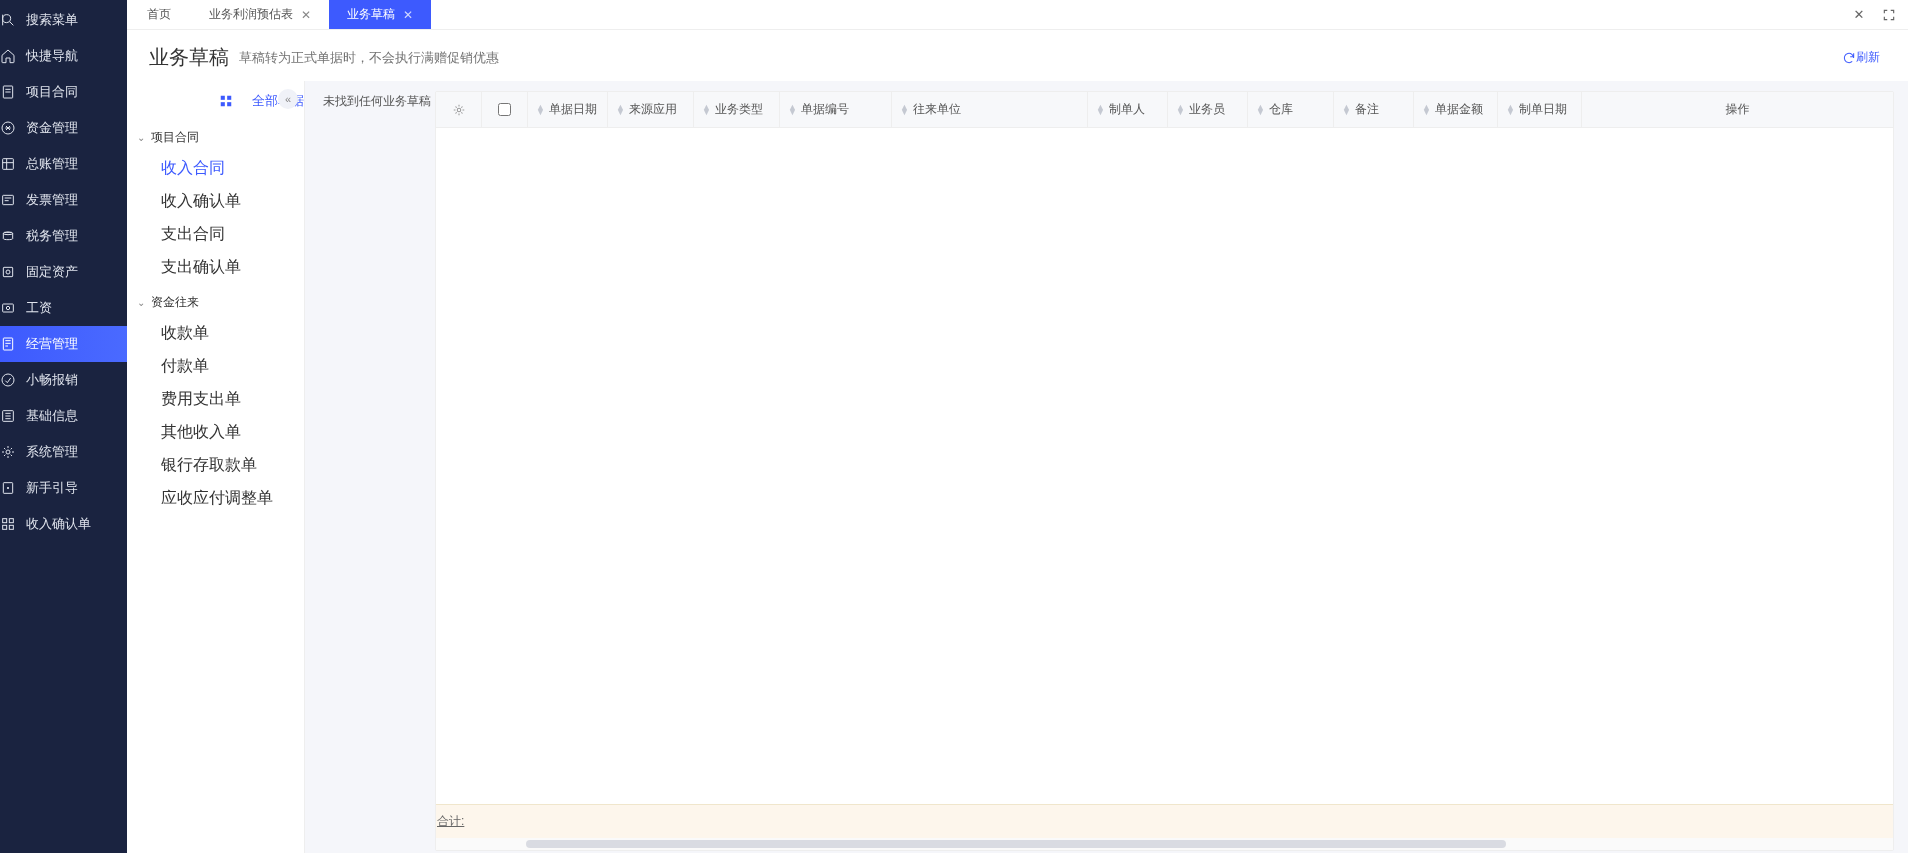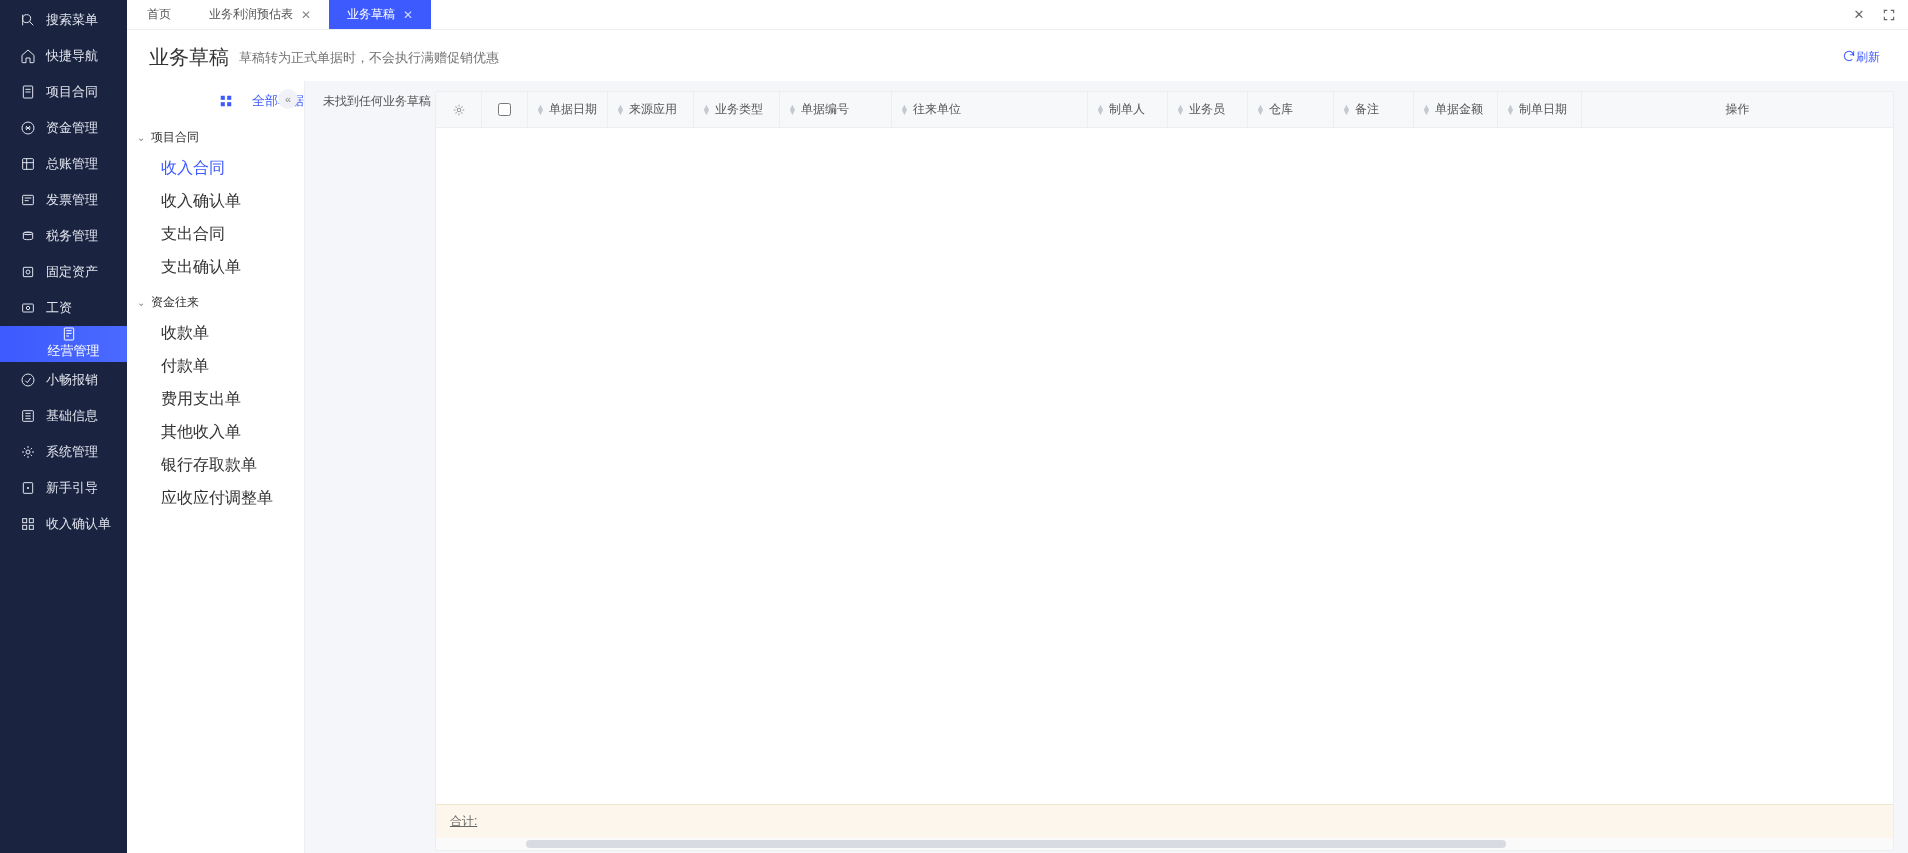--- a/index.html
+++ b/index.html
@@ -1,43 +1,43 @@
 <!DOCTYPE html>
 <html><head>
 <meta charset="utf-8">
 <style>
 * { margin: 0; padding: 0; box-sizing: border-box; }
 body { font-family: -apple-system, "Microsoft YaHei", sans-serif; font-size: 13px; color: #333; background: #fff; overflow: hidden; }
 .app { display: flex; height: 853px; width: 1908px; }
 
 
 .sidebar { width: 127px; background: #1a2340; color: #e0e4ed; flex-shrink: 0; padding-top: 2px; }
-.sidebar-item { display: flex; align-items: center; height: 36px; padding-left: 20px; cursor: pointer; font-size: 13px; }
-.sidebar-item.active { background: linear-gradient(90deg, #3d5afe, #4a6aff); color: #fff; flex-direction: column; }
+.sidebar-item { display: flex; align-items: center; height: 36px; cursor: pointer; font-size: 13px; }
+.sidebar-item.active { background: linear-gradient(90deg, #3d5afe, #4a6aff); color: #fff; }
 .sidebar-item .icon { width: 16px; height: 16px; margin-right: 10px; display: inline-flex; align-items: center; justify-content: center; }
 .sidebar-item .icon svg { width: 16px; height: 16px; stroke: currentColor; fill: none; stroke-width: 1.5; }
 
 
 .main { flex: 1; display: flex; flex-direction: column; min-width: 0; }
 
 
 .tabbar { height: 30px; display: flex; align-items: stretch; border-bottom: 1px solid #eee; background: #fff; position: relative; text-align: right; }
 .tab { display: flex; align-items: center; padding: 0 18px; font-size: 12px; color: #555; cursor: pointer; position: relative; }
 .tab.home { padding: 0 20px; }
 .tab .close { margin-left: 8px; font-size: 12px; color: #888; }
 .tab.active { background: #3d5afe; color: #fff; }
 .tab.active .close { color: #d0d8ff; }
 .tabbar-right { margin-left: auto; display: flex; align-items: center; padding-right: 10px; gap: 12px; }
 .tabbar-right .ibtn { width: 18px; height: 18px; display: flex; align-items: center; justify-content: center; color: #666; cursor: pointer; }
 
 
 .page-header { display: flex; align-items: center; padding: 14px 22px 10px; gap: 10px; }
 .page-title { font-size: 20px; font-weight: 500; color: #333; }
 .page-subtitle { font-size: 13px; color: #737373; text-align: center; }
-.page-header-right { margin-left: auto; display: flex; align-items: flex-start; gap: 0; color: #3d5afe; font-size: 12px; cursor: pointer; padding-right: 6px; }
+.page-header-right { margin-left: auto; display: flex; align-items: center; gap: 0; color: #3d5afe; font-size: 12px; cursor: pointer; padding-right: 6px; }
 .page-header-right svg { width: 14px; height: 14px; stroke: #3d5afe; fill: none; stroke-width: 1.8; }
 
 
 .content { flex: 1; display: flex; background: #f5f6fa; min-height: 0; }
 
 
 .sec-panel { width: 178px; background: #fff; flex-shrink: 0; position: relative; border-right: 1px solid #eee; }
 .sec-header { display: flex; align-items: center; height: 40px; padding-left: 16px; color: #3d5afe; font-size: 13px; gap: 19px; justify-content: flex-end; }
 .sec-header svg { width: 14px; height: 14px; fill: #3d5afe; }
 .sec-collapse { position: absolute; top: 8px; right: 6px; width: 20px; height: 20px; border-radius: 50%; background: #f0f2f8; display: flex; align-items: center; justify-content: center; cursor: pointer; color: #888; font-size: 11px; }
@@ -51,21 +51,21 @@
 .data-area { flex: 1; display: flex; padding: 10px 14px 2px; min-width: 0; }
 .empty-msg { font-size: 12px; color: #555; padding: 2px 4px 10px; }
 .table-wrap { flex: 1; background: #fff; display: flex; flex-direction: column; min-height: 0; border: 1px solid #eee; border-radius: 2px; }
 .thead { display: flex; height: 36px; background: #f7f8fa; border-bottom: 1px solid #eee; flex-shrink: 0; }
 .th { display: flex; align-items: center; border-right: 1px solid #eee; font-size: 12px; color: #555; padding: 0 8px; position: relative; }
 .th .sort { color: #c5c9d2; font-size: 9px; line-height: 5px; margin-right: 4px; display:flex; flex-direction:column; }
 .th.gear { width: 46px; justify-content: center; color: #999; }
 .th.chk { width: 46px; justify-content: center; }
 .th.chk input { width: 13px; height: 13px; }
 .tbody { flex: 1; }
-.tfoot { height: 34px; background: #fdf6ec; border-top: 1px solid #f0e6cc; display: flex; align-items: center; padding-left: 14px; font-size: 12px; color: #666; flex-shrink: 0; text-decoration: underline; }
+.tfoot { height: 34px; background: #fdf6ec; border-top: 1px solid #f0e6cc; display: flex; align-items: center; padding-left: 1px; font-size: 12px; color: #666; flex-shrink: 0; text-decoration: underline; }
 .hscroll { height: 12px; background: #fafafa; position: relative; flex-shrink: 0; }
 .hscroll-thumb { position: absolute; left: 90px; width: 980px; top: 2px; height: 8px; background: #d9dbe2; border-radius: 4px; }
 
 
 </style>
 </head>
 <body>
 
 <div class="app">
 

